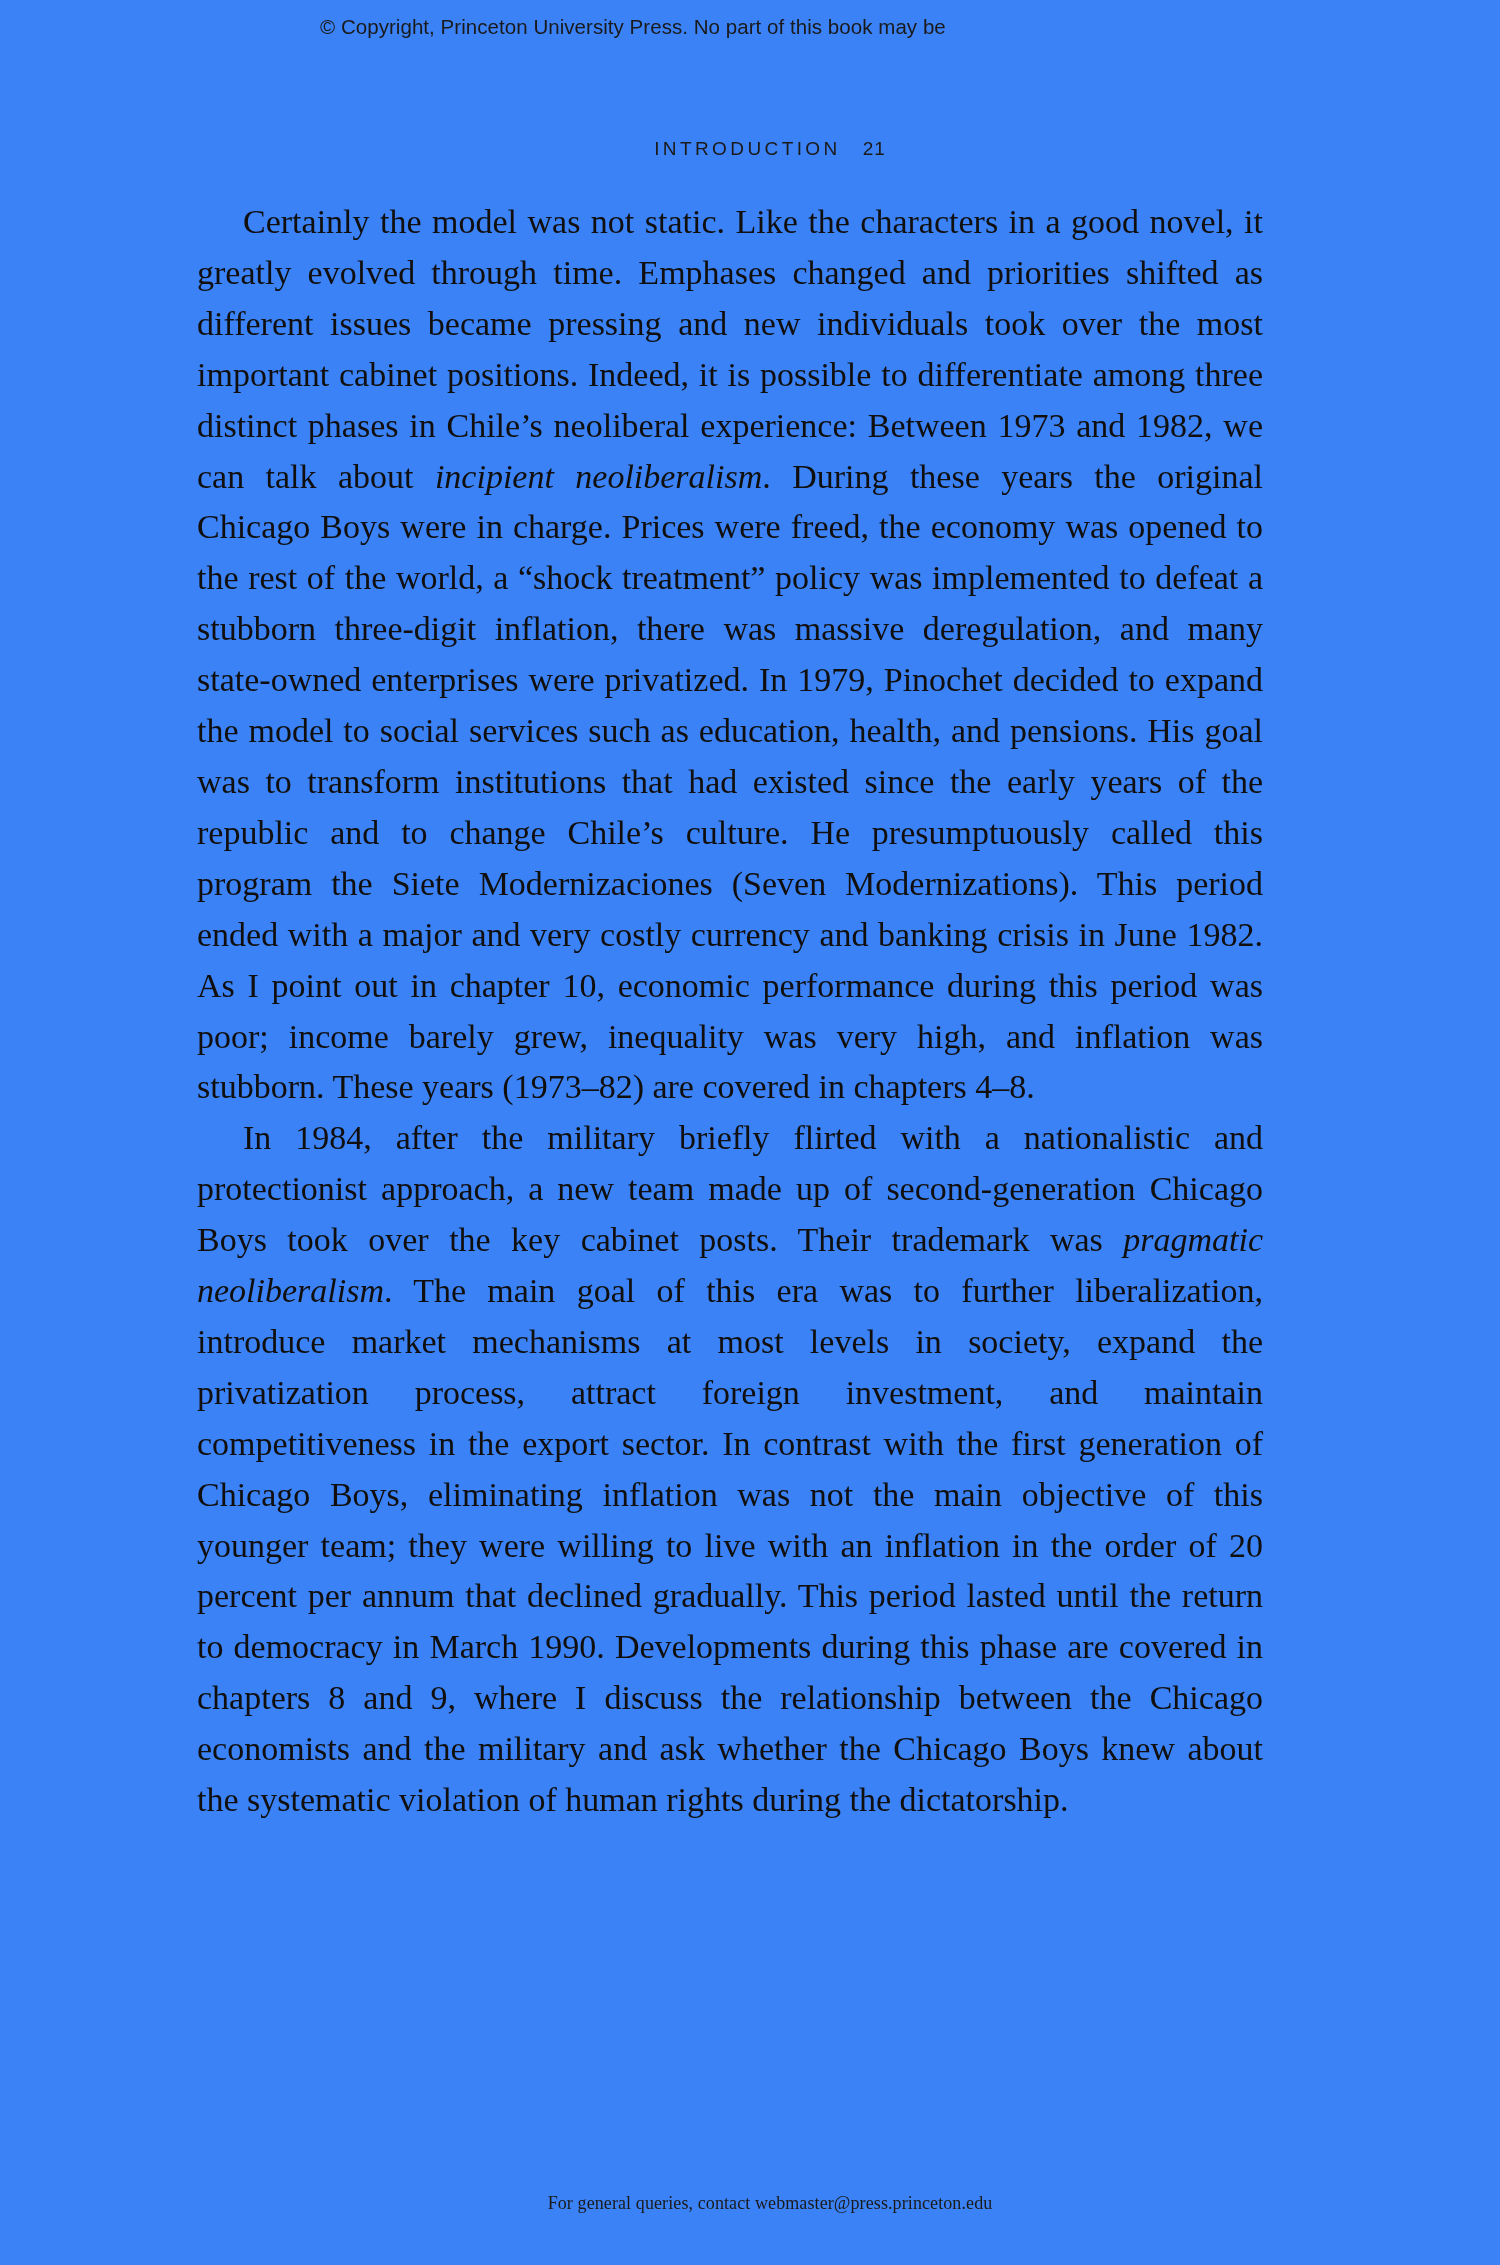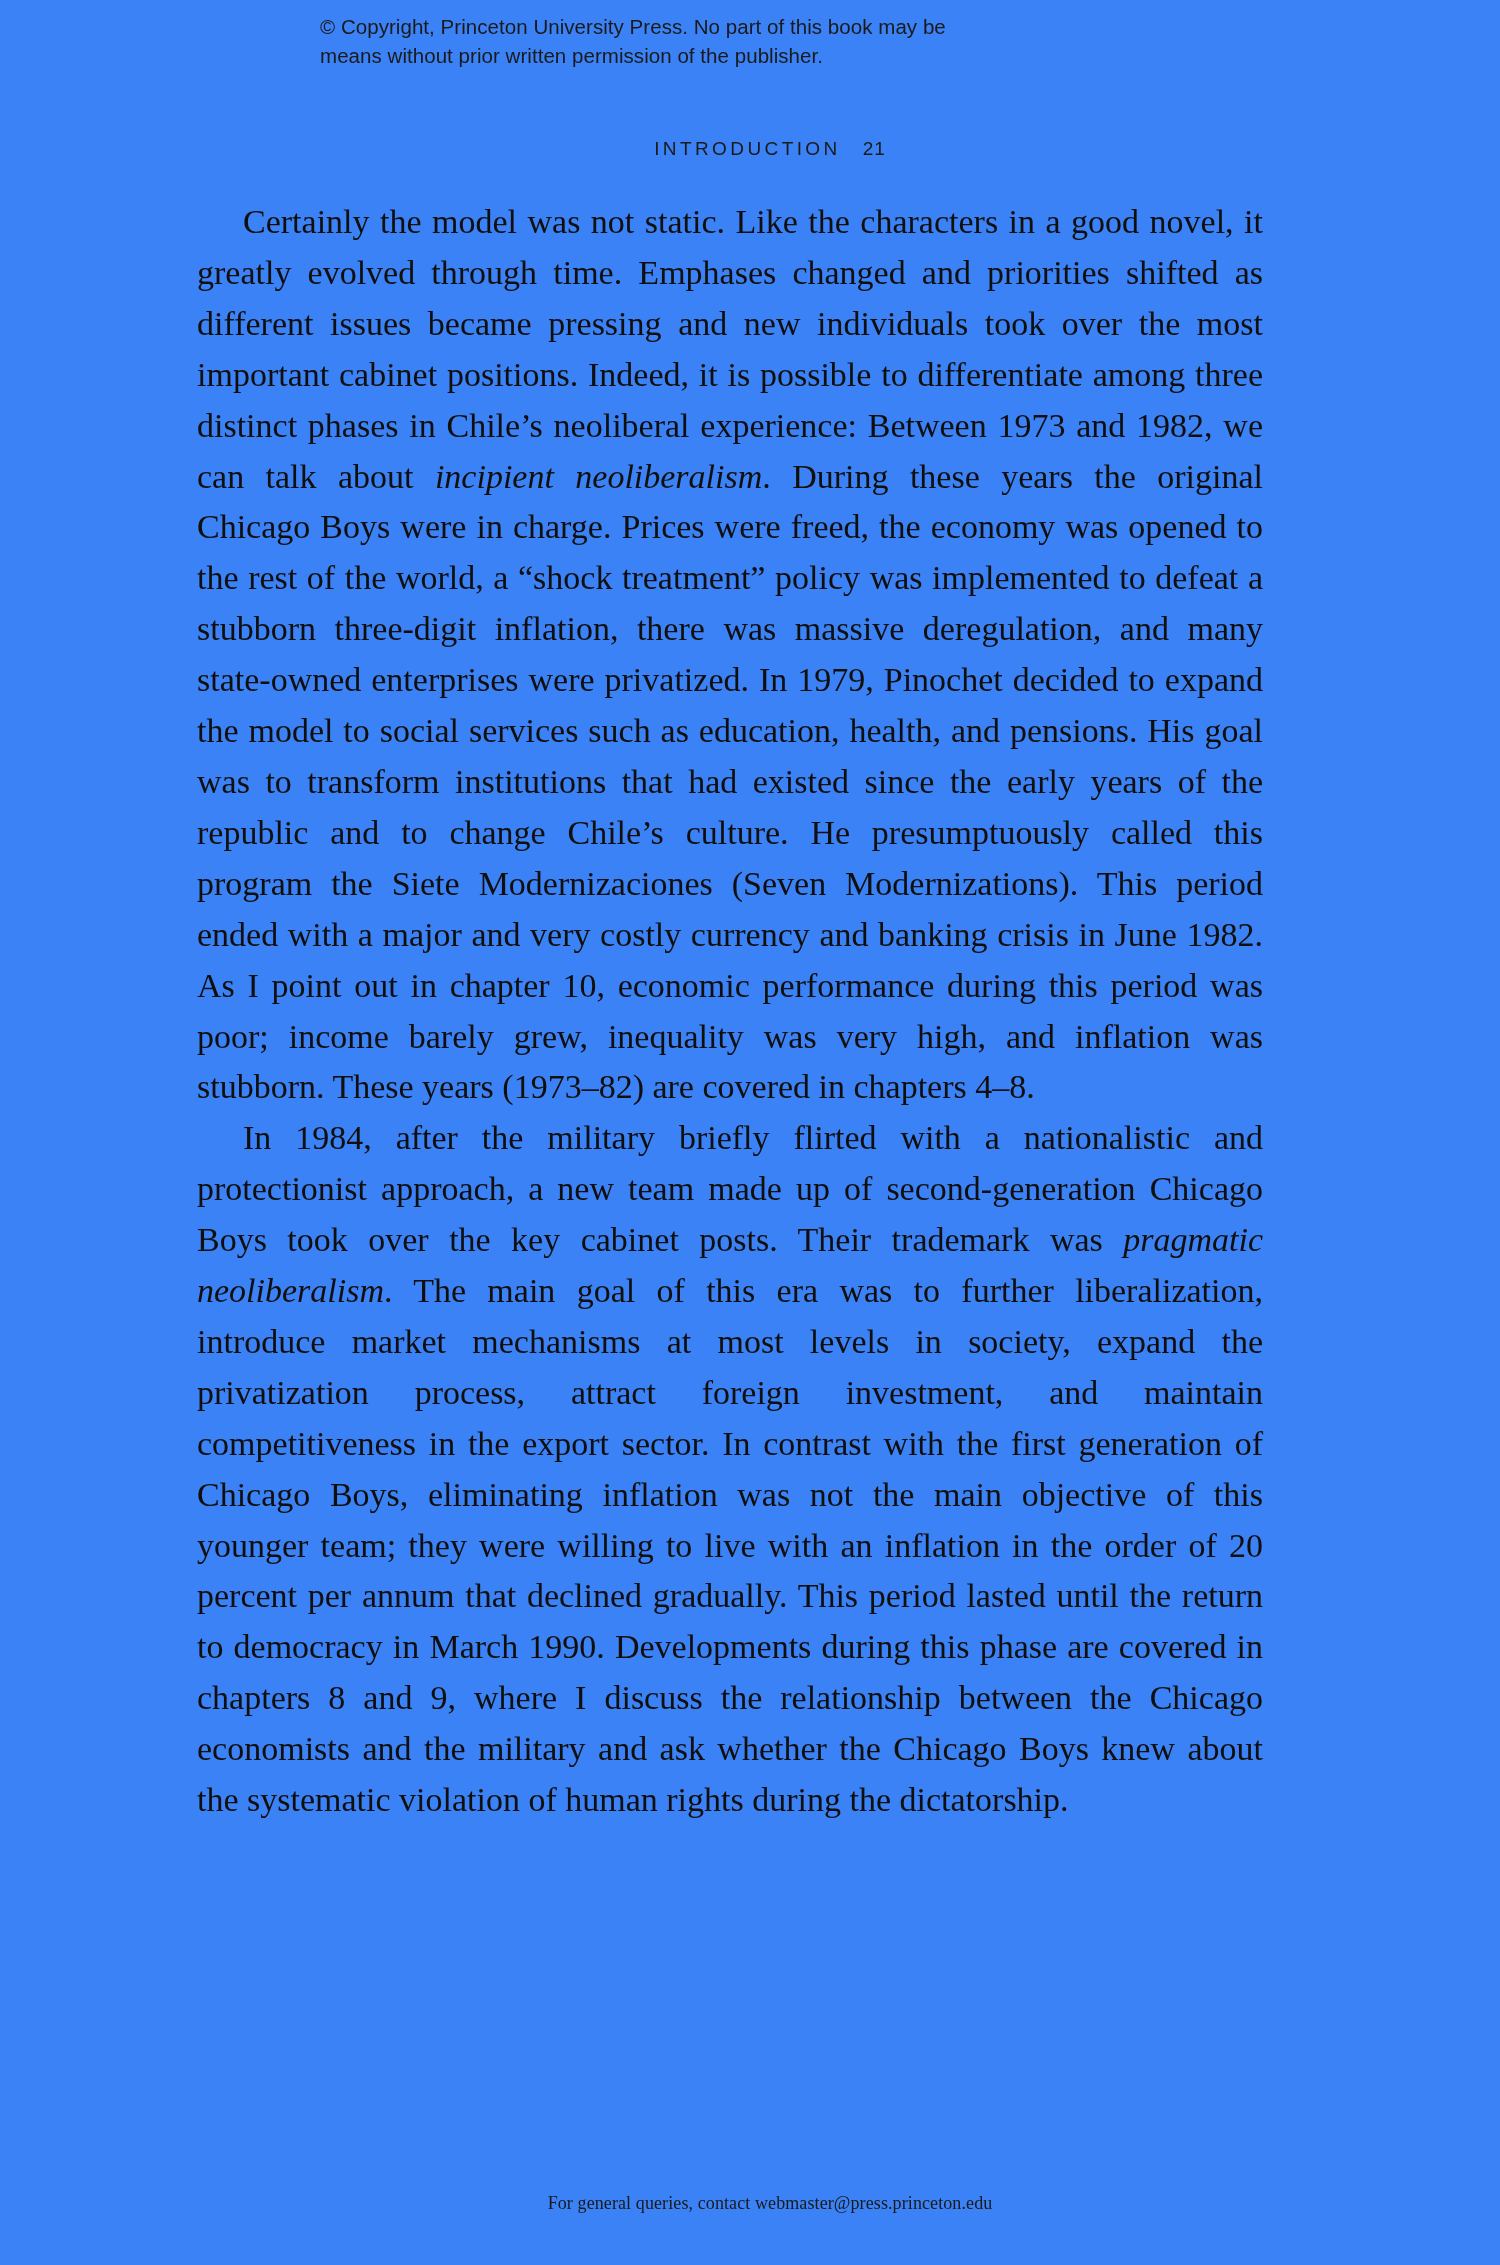--- a/index.html
+++ b/index.html
@@ -89,21 +89,20 @@
     letter-spacing: 0.1px;
   }
 </style>
 </head>
 <body>
 
 <div class="page">
 
   <div class="copyright">
     <div>© Copyright, Princeton University Press. No part of this book may be</div>
-    <div>means without prior written permission of the publisher.</div>
   </div>
 
   <div class="running-head">
     <span class="rh-title">Introduction</span><span class="rh-folio">21</span>
   </div>
 
   <div class="bodytext">
     <p><span>Certainly the model was not static. Like the characters in a good novel, it greatly evolved through time. Emphases changed and priorities shifted as different issues became pressing and new individuals took over the most important cabinet positions. Indeed, it is possible to differentiate among three distinct phases in Chile’s neoliberal experience: Between 1973 and 1982, we can talk about </span><span class="ital">incipient neoliberalism</span><span>. During these years the original Chicago Boys were in charge. Prices were freed, the economy was opened to the rest of the world, a “shock treatment” policy was implemented to defeat a stubborn three-digit inflation, there was massive deregulation, and many state-owned enterprises were privatized. In 1979, Pinochet decided to expand the model to social services such as education, health, and pensions. His goal was to transform institutions that had existed since the early years of the republic and to change Chile’s culture. He presumptuously called this program the Siete Modernizaciones (Seven Modernizations). This period ended with a major and very costly currency and banking crisis in June 1982. As I point out in chapter 10, economic performance during this period was poor; income barely grew, inequality was very high, and inflation was stubborn. These years (1973–82) are covered in chapters 4–8.</span></p>
     <p><span>In 1984, after the military briefly flirted with a nationalistic and protectionist approach, a new team made up of second-generation Chicago Boys took over the key cabinet posts. Their trademark was </span><span class="ital">pragmatic neoliberalism</span><span>. The main goal of this era was to further liberalization, introduce market mechanisms at most levels in society, expand the privatization process, attract foreign investment, and maintain competitiveness in the export sector. In contrast with the first generation of Chicago Boys, eliminating inflation was not the main objective of this younger team; they were willing to live with an inflation in the order of 20 percent per annum that declined gradually. This period lasted until the return to democracy in March 1990. Developments during this phase are covered in chapters 8 and 9, where I discuss the relationship between the Chicago economists and the military and ask whether the Chicago Boys knew about the systematic violation of human rights during the dictatorship.</span></p>
   </div>

